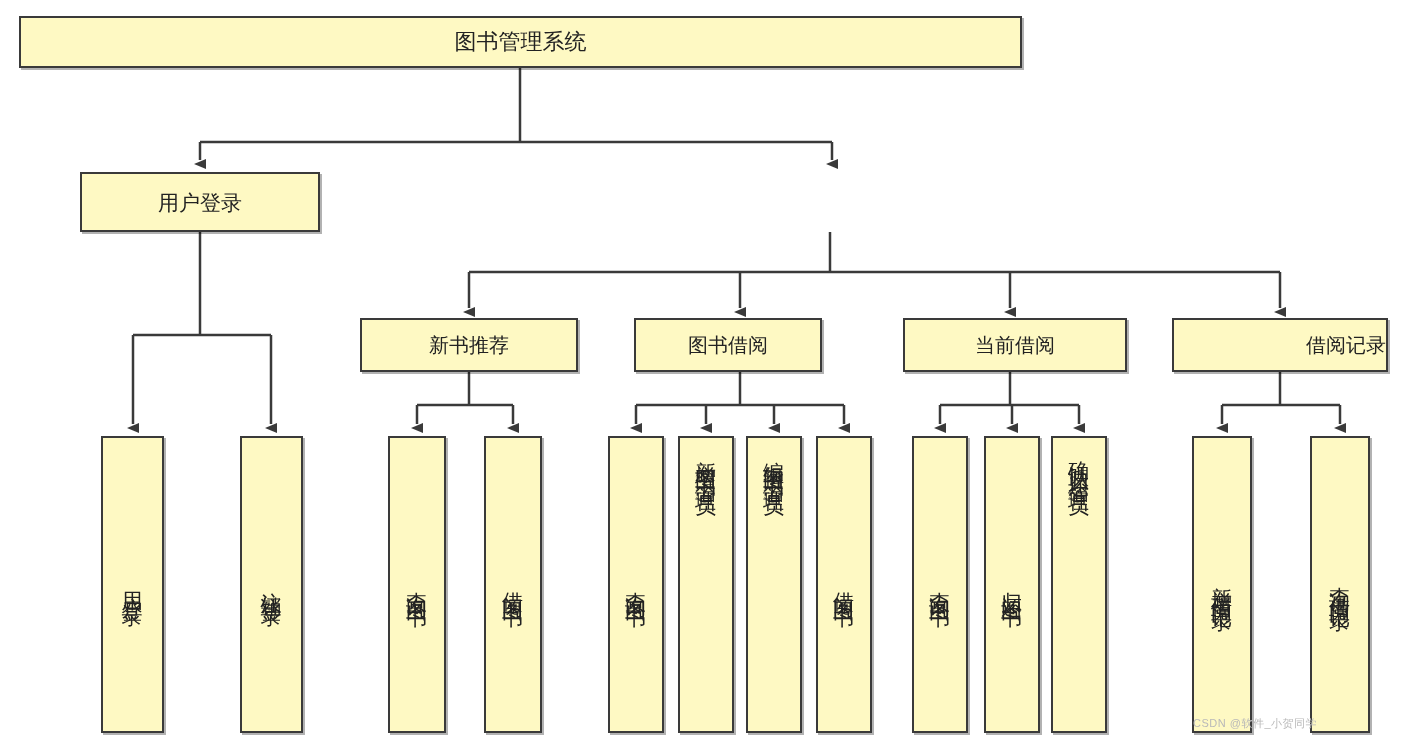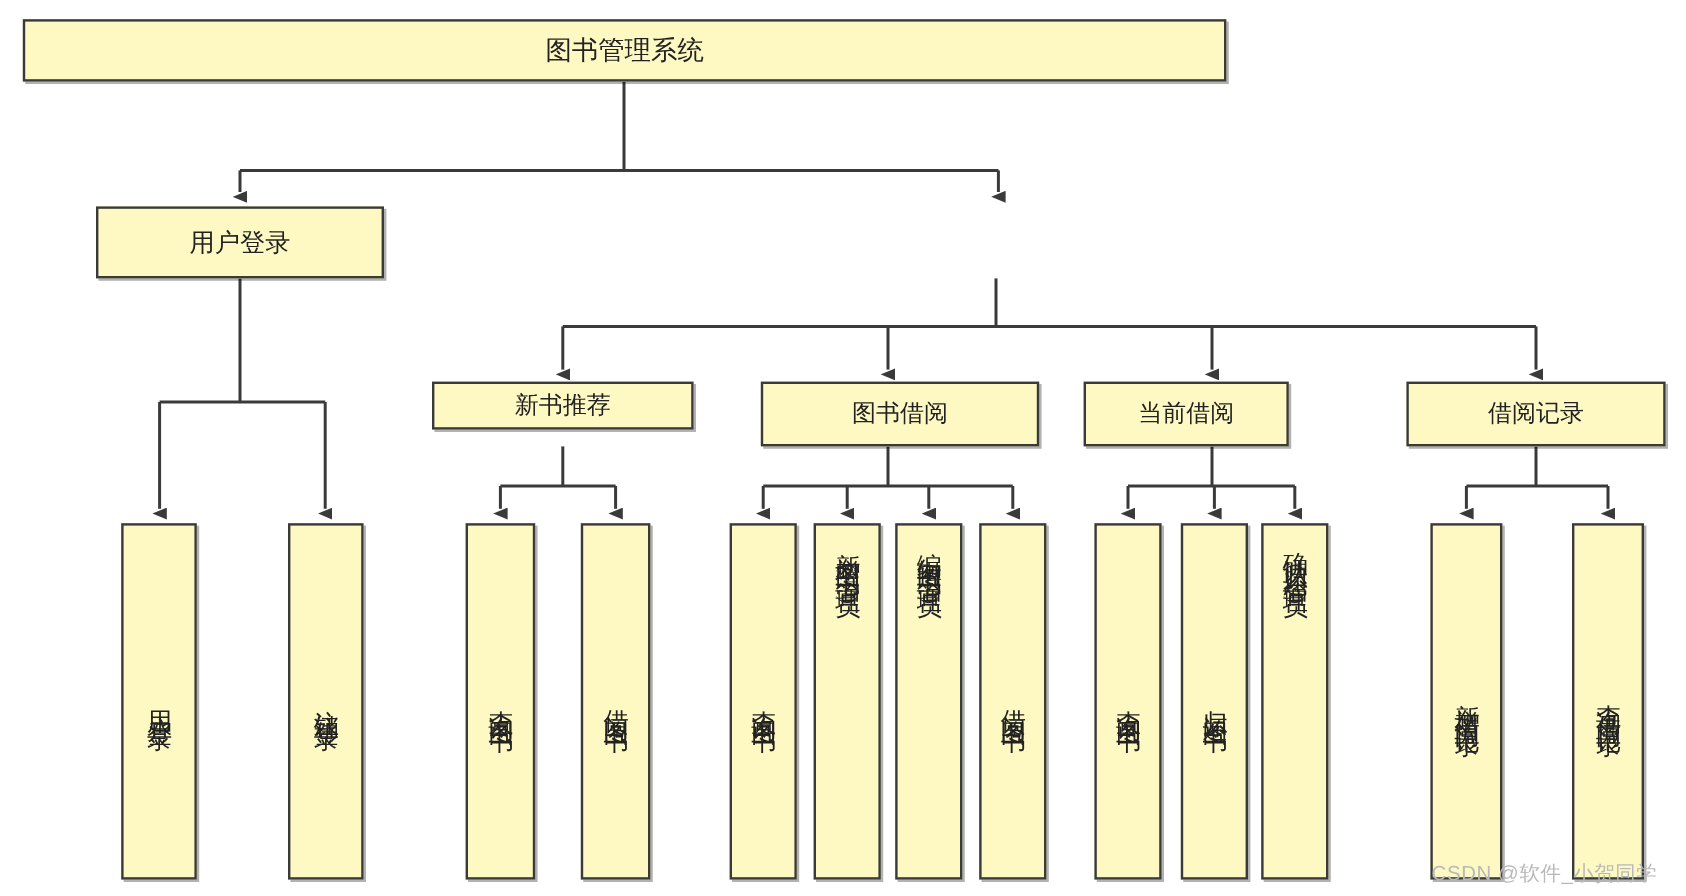--- a/index.html
+++ b/index.html
@@ -55,21 +55,21 @@
     letter-spacing: 5px;
     line-height: 1;
     white-space: nowrap;
   }
   .node-v.top-align {
     align-items: flex-start;
     padding-top: 6px;
   }
   .watermark {
     position: absolute;
-    font-size: 17px;
+    font-size: 11px;
     color: #b9b9b9;
     white-space: nowrap;
     letter-spacing: 0.5px;
   }
 </style>
 </head>
 <body>
 
 <div id="diagram-root">
 
@@ -136,30 +136,30 @@
   </svg>
 
   <div class="node node-h node-root" style="left:19px; top:16px; width:1003px; height:52px;">
     <span class="node-label">图书管理系统</span>
   </div>
 
   <div class="node node-h node-l2" style="left:80px; top:172px; width:240px; height:60px;">
     <span class="node-label">用户登录</span>
   </div>
 
-  <div class="node node-h node-l3" style="left:360px; top:318px; width:218px; height:40px;">
+  <div class="node node-h node-l3" style="left:360px; top:318px; width:218px; height:54px;">
     <span class="node-label">新书推荐</span>
   </div>
-  <div class="node node-h node-l3" style="left:634px; top:318px; width:232px; height:54px;">
+  <div class="node node-h node-l3" style="left:634px; top:318px; width:188px; height:54px;">
     <span class="node-label">图书借阅</span>
   </div>
-  <div class="node node-h node-l3" style="left:903px; top:318px; width:171px; height:54px;">
+  <div class="node node-h node-l3" style="left:903px; top:318px; width:224px; height:54px;">
     <span class="node-label">当前借阅</span>
   </div>
-  <div class="node node-h node-l3" style="left:1172px; top:318px; width:216px; height:54px;">
+  <div class="node node-h node-l3" style="left:1172px; top:318px; width:216px; height:54px;justify-content:flex-end;">
     <span class="node-label">借阅记录</span>
   </div>
 
   <div class="node node-v" style="left:101px; top:436px; width:63px; height:297px;">
     <span class="node-label">用户登录</span>
   </div>
   <div class="node node-v" style="left:240px; top:436px; width:63px; height:297px;">
     <span class="node-label">注销登录</span>
   </div>
   <div class="node node-v" style="left:388px; top:436px; width:58px; height:297px;">

